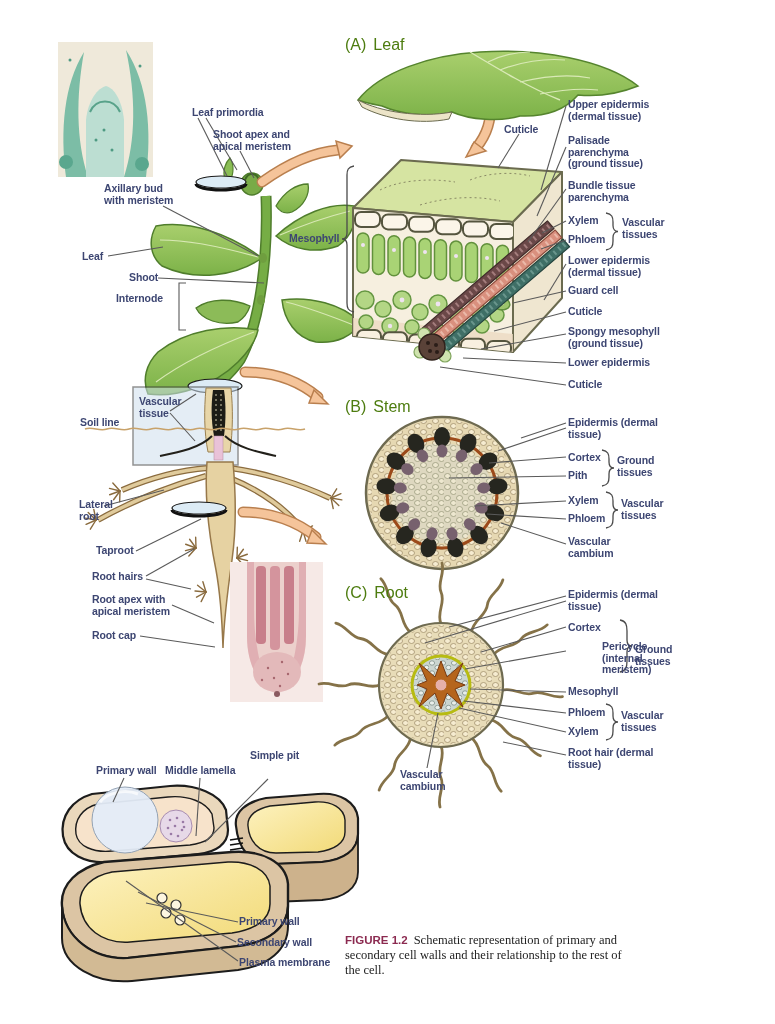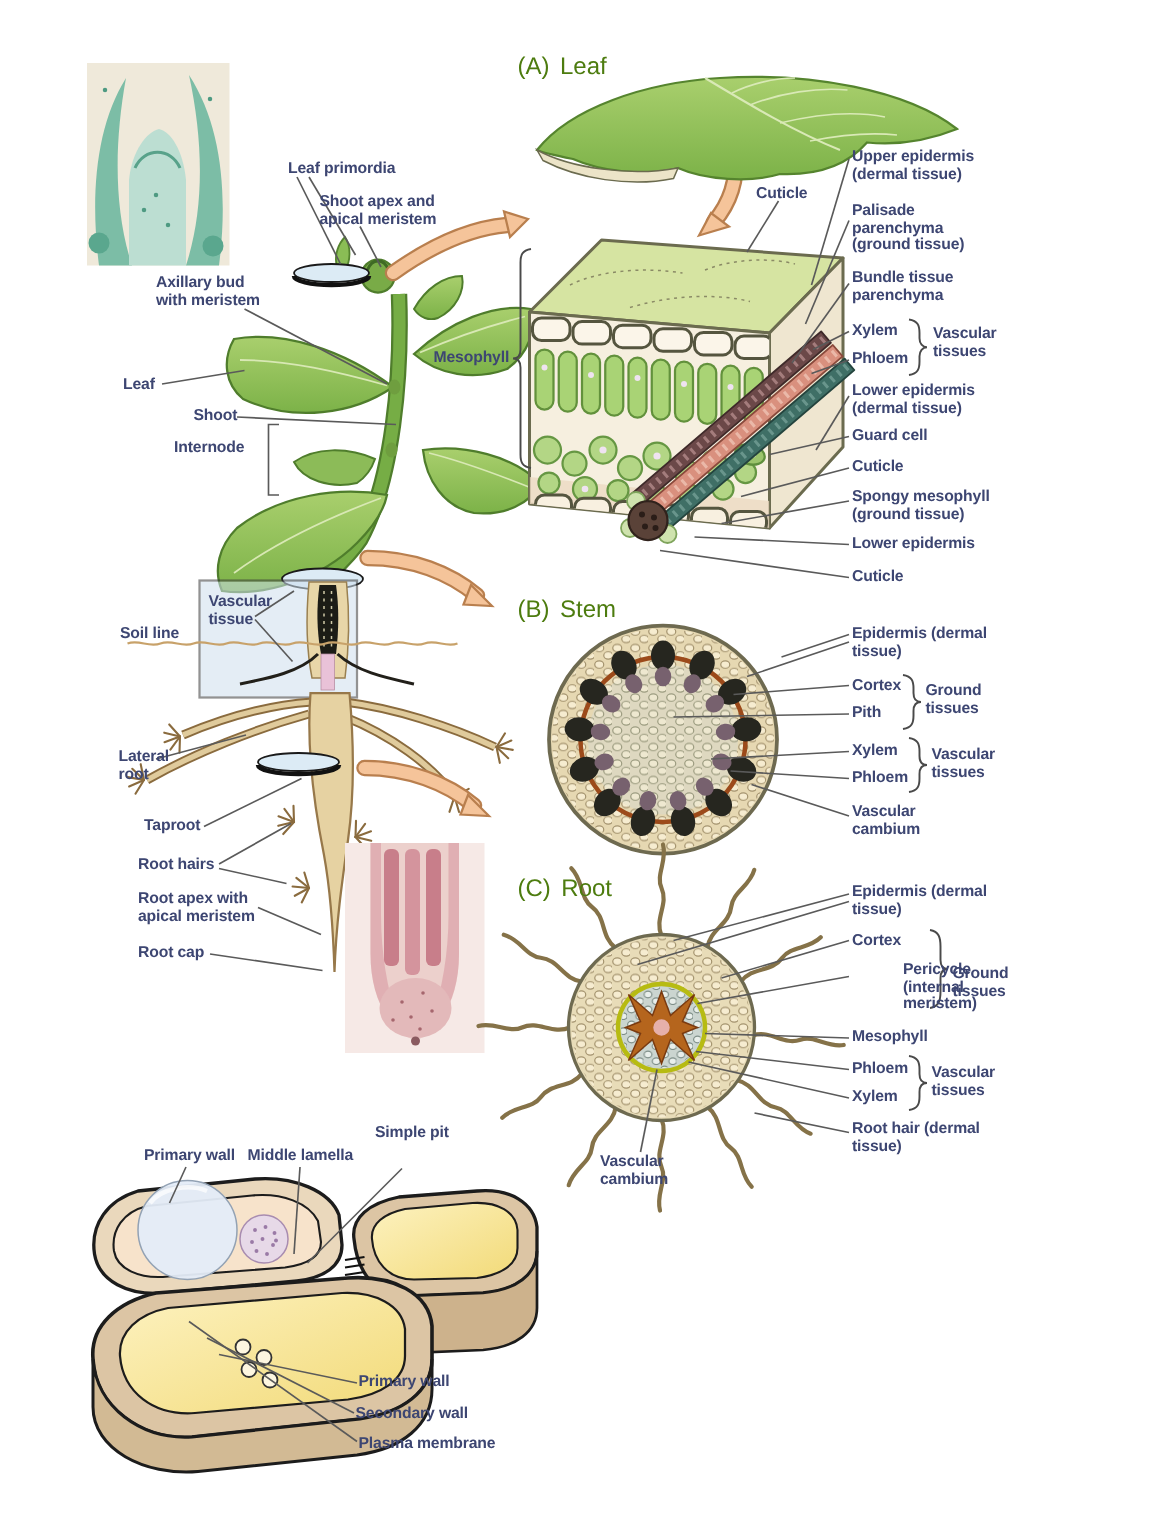--- a/index.html
+++ b/index.html
@@ -463,14 +463,15 @@
 <div class="lb" style="left:568px;top:747px;width:92px">Root hair (dermal tissue)</div>
 <div class="lb" style="left:400px;top:769px;width:62px">Vascular cambium</div>
 
 <div class="lb" style="left:96px;top:765px;width:75px">Primary wall</div>
 <div class="lb" style="left:165px;top:765px;width:90px">Middle lamella</div>
 <div class="lb" style="left:250px;top:750px;width:62px">Simple pit</div>
 <div class="lb" style="left:239px;top:916px;width:80px">Primary wall</div>
 <div class="lb" style="left:237px;top:937px;width:95px">Secondary wall</div>
 <div class="lb" style="left:239px;top:957px;width:105px">Plasma membrane</div>
 
+<div class="cap"><span class="fig">FIGURE 1.2</span><span>Schematic representation of primary and secondary cell walls and their relationship to the rest of the cell.</span></div>
 
 </div>
 
 </body></html>

